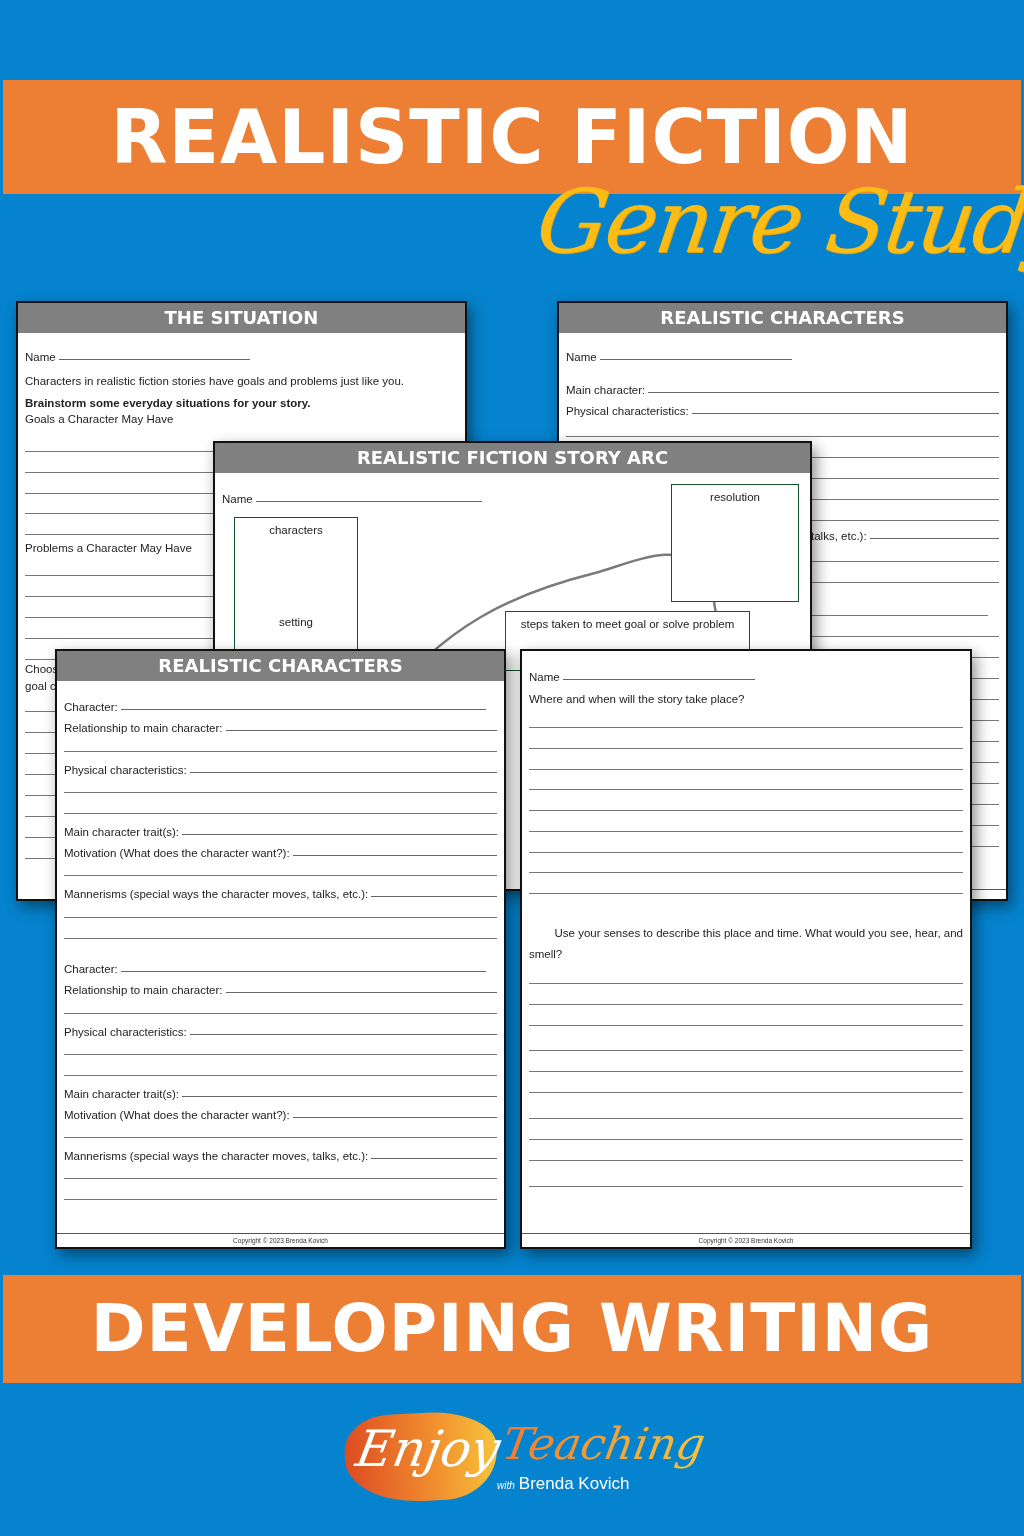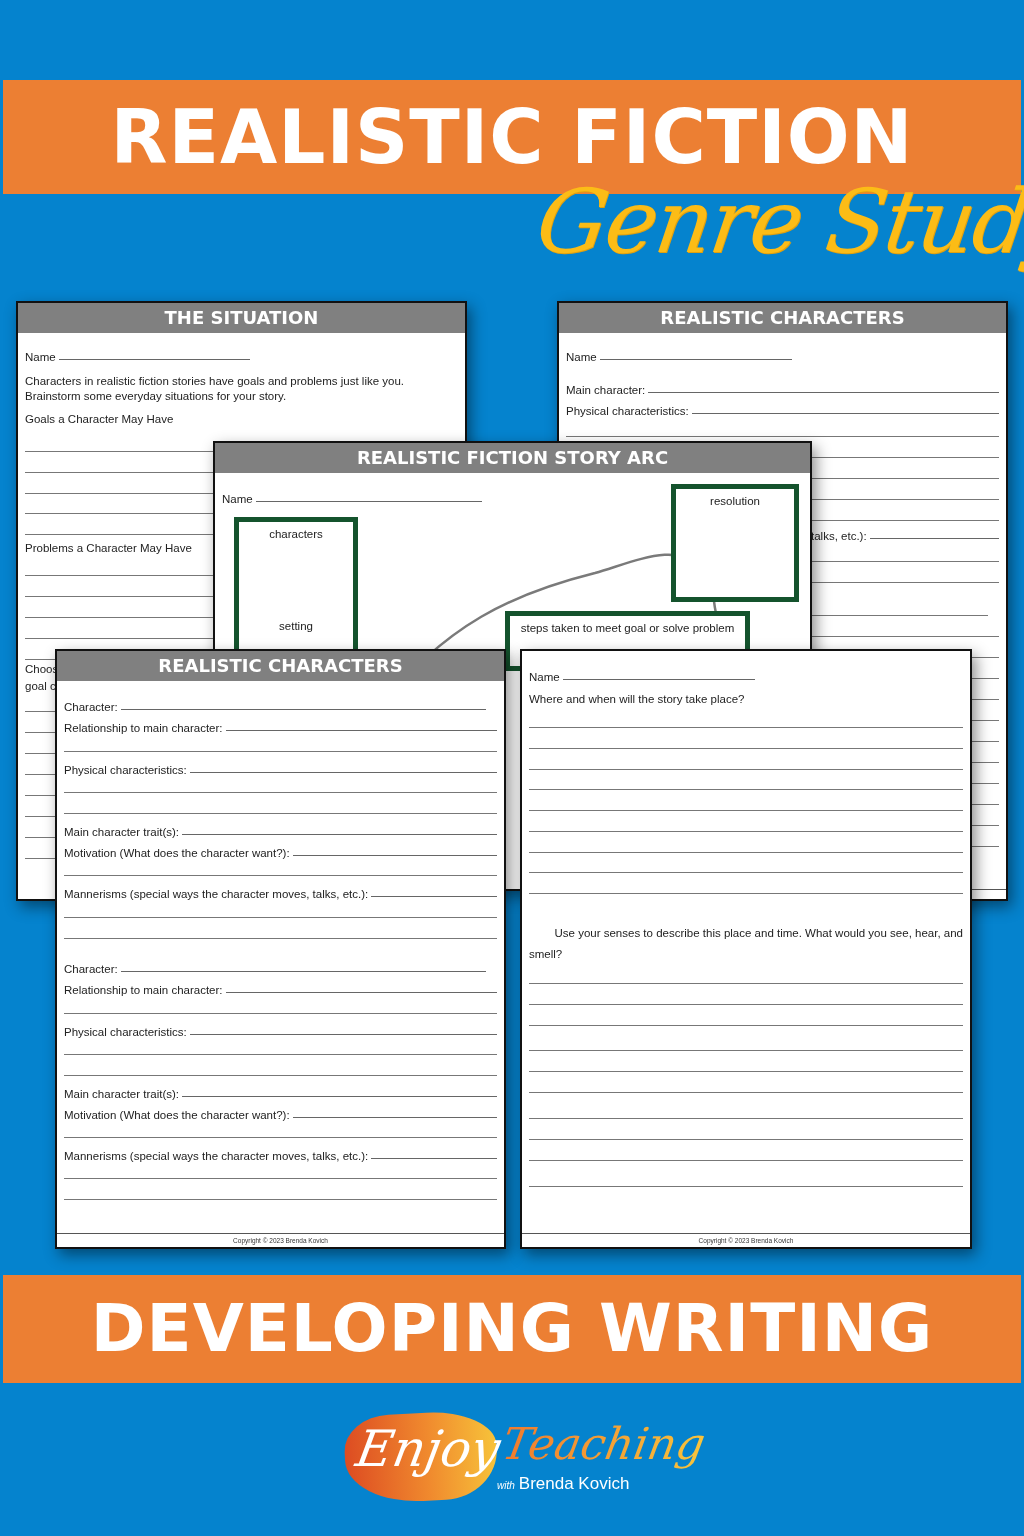--- a/index.html
+++ b/index.html
@@ -27,21 +27,21 @@
   .text { position: absolute; left: 7px; right: 7px; line-height: 17px; }
   .footer { position: absolute; left: 0; right: 0; bottom: 0; height: 14px; border-top: 1.5px solid #555;
             font-size: 6.5px; text-align: center; line-height: 13px; color: #333; }
 
   #sheet-situation { left: 16px; top: 301px; width: 451px; height: 600px; z-index: 1; }
   #sheet-chars-back { left: 557px; top: 301px; width: 451px; height: 600px; z-index: 1; }
   #sheet-arc { left: 213px; top: 441px; width: 599px; height: 450px; z-index: 2; }
   #sheet-chars-front { left: 55px; top: 649px; width: 451px; height: 600px; z-index: 3; }
   #sheet-setting { left: 520px; top: 649px; width: 452px; height: 600px; z-index: 3; }
 
-  .arc-box { position: absolute; border: 5px solid #14532d; background: #fff; text-align: center; font-size: 11.5px; padding-top: 6px; }
+  .arc-box { position: absolute; border: 1px solid #14532d; background: #fff; text-align: center; font-size: 11.5px; padding-top: 6px; }
   .arc-curve { position: absolute; left: 0; top: 0; }
 
   .logo { position: absolute; left: 345px; top: 1410px; width: 340px; height: 95px; }
   .logo-blob { position: absolute; left: 0; top: 3px; width: 152px; height: 88px; border-radius: 30% 45% 35% 50% / 40% 40% 55% 50%;
                background: linear-gradient(90deg, #dd4c22 0%, #f08a2e 55%, #f7c33a 100%); transform: rotate(-3deg); }
   .logo-enjoy { position: absolute; left: 12px; top: 10px; font-family: "DejaVu Serif", serif; font-style: italic;
                 color: #fff; font-size: 50px; transform: skewX(-10deg); }
   .logo-teaching { position: absolute; left: 158px; top: 8px; font-family: "DejaVu Serif", serif; font-style: italic;
                    font-size: 44px; background: linear-gradient(90deg, #f07a2e, #f8c43c); -webkit-background-clip: text;
                    background-clip: text; color: transparent; transform: skewX(-10deg); }
@@ -57,21 +57,21 @@
 <div class="subtitle">Genre Study</div>
 
 <div class="sheet" id="sheet-situation">
   <div class="sheet-header">THE SITUATION</div>
   <div class="sheet-body">
     <div class="row" style="top:18px; width:225px;">
       <span class="lbl">Name</span>
         <span class="fill"></span>
     </div>
     <div class="text" style="top:40px;">Characters in realistic fiction stories have goals and problems just like you.</div>
-    <div class="text" style="top:55px;">Brainstorm some everyday situations for your story.</div>
+    <div class="text" style="top:62px;font-weight:bold;">Brainstorm some everyday situations for your story.</div>
     <div class="text" style="top:78px;">Goals a Character May Have</div>
     <div class="rule" style="top:118px;"></div>
     <div class="rule" style="top:139px;"></div>
     <div class="rule" style="top:160px;"></div>
     <div class="rule" style="top:180px;"></div>
     <div class="rule" style="top:201px;"></div>
     <div class="text" style="top:207px;">Problems a Character May Have</div>
     <div class="rule" style="top:242px;"></div>
     <div class="rule" style="top:263px;"></div>
     <div class="rule" style="top:284px;"></div>

